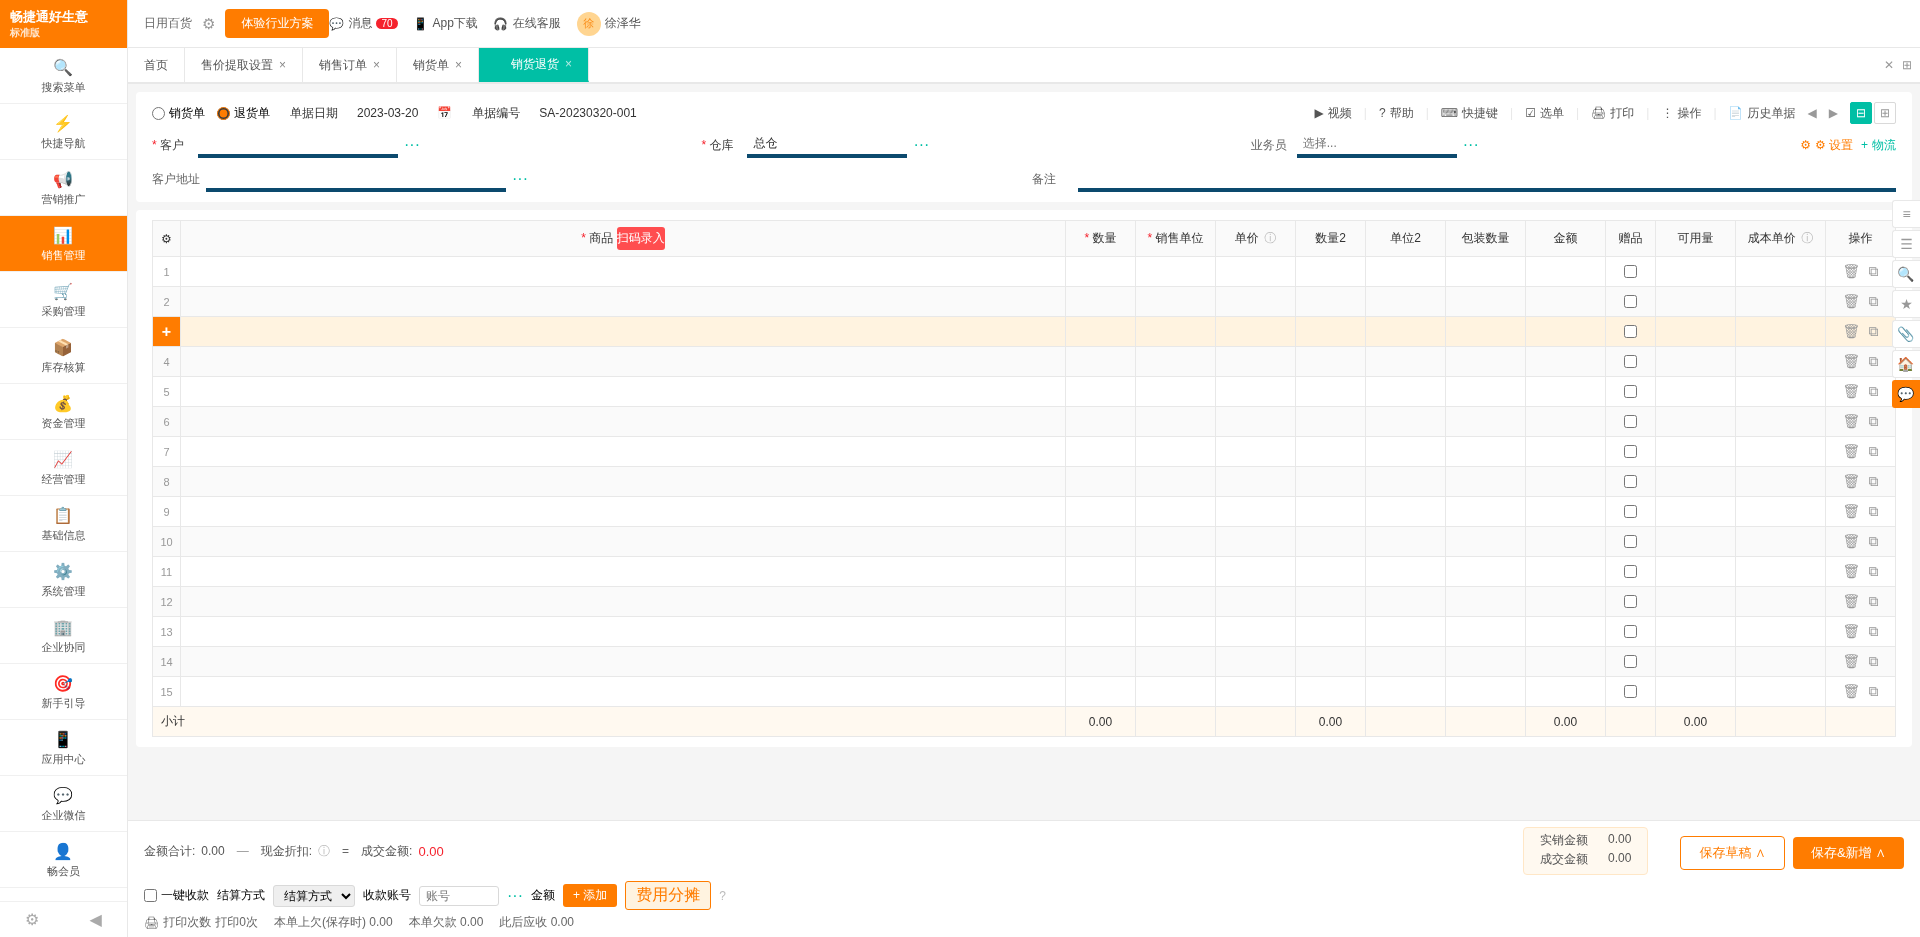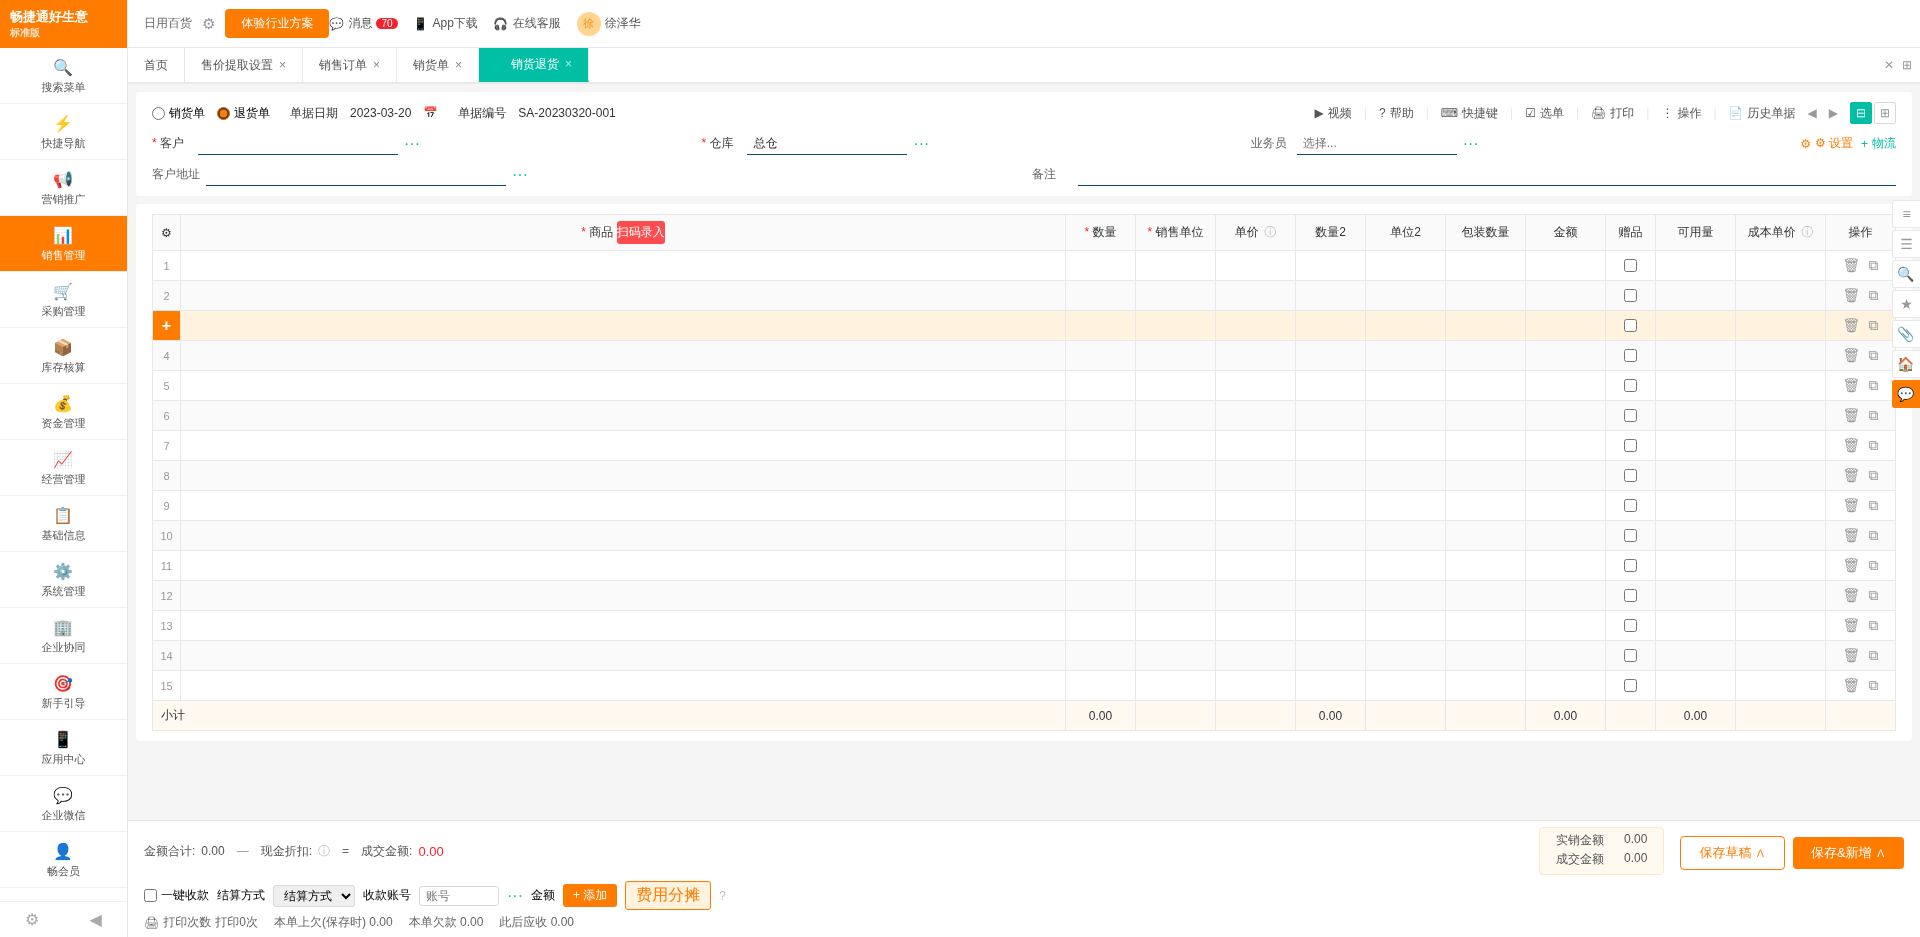--- a/index.html
+++ b/index.html
@@ -127,21 +127,21 @@
 
     .form-card {
       background: #fff;
       border-radius: 4px;
       padding: 10px 16px;
       margin-bottom: 8px;
     }
     .radio-group { display: flex; gap: 12px; align-items: center; }
     .radio-item { display: flex; align-items: center; gap: 4px; cursor: pointer; }
     .radio-item input[type=radio] { accent-color: #ff7c00; }
-    .form-date { color: #333; font-size: 13px; display: flex; align-items: center; gap: 12px; }
+    .form-date { color: #333; font-size: 13px; display: flex; align-items: center; gap: 19px; }
 
     .form-toolbar {
       display: flex;
       align-items: center;
       gap: 12px;
       font-size: 12px;
       color: #555;
       flex-wrap: wrap;
     }
     .form-toolbar-item { display: flex; align-items: center; gap: 4px; cursor: pointer; color: #555; }
@@ -154,21 +154,21 @@
     }
     .field-label {
       color: #404040;
       white-space: nowrap;
       min-width: 40px;
     }
     .field-label.required::before { content: '* '; color: #f5222d; }
     .field-input {
       flex: 1;
       border: none;
-      border-bottom: 1px solid #0c4a6e;
+      border-bottom: 4px solid #0c4a6e;
       padding: 4px 6px;
       font-size: 12px;
       color: #333;
       background: transparent;
       outline: none;
     }
     .field-dots { color: #00bfa5; font-size: 16px; cursor: pointer; }
     .scan-btn {
       background: #ff4d4f;
       color: #fff;
@@ -1037,21 +1037,21 @@
       <div class="amount-sum">
         <span>现金折扣:</span>
         <span style="color:#bbb;cursor:pointer;">ⓘ</span>
       </div>
       <span class="equal-sign">=</span>
       <div class="amount-sum">
         <span>成交金额:</span>
         <span class="result-amount">0.00</span>
       </div>
 
-      <div style="margin-left:auto;display:flex;gap:16px;">
+      <div style="margin-left:auto;display:flex;gap:32px;">
         <div style="background:#fff9f0;border:1px solid #ffe7c7;border-radius:4px;padding:4px 16px;font-size:12px;">
           <div class="bottom-right-row">
             <span>实销金额</span>
             <span style="margin-left:20px;">0.00</span>
           </div>
           <div class="bottom-right-row">
             <span>成交金额</span>
             <span style="margin-left:20px;">0.00</span>
           </div>
         </div>

